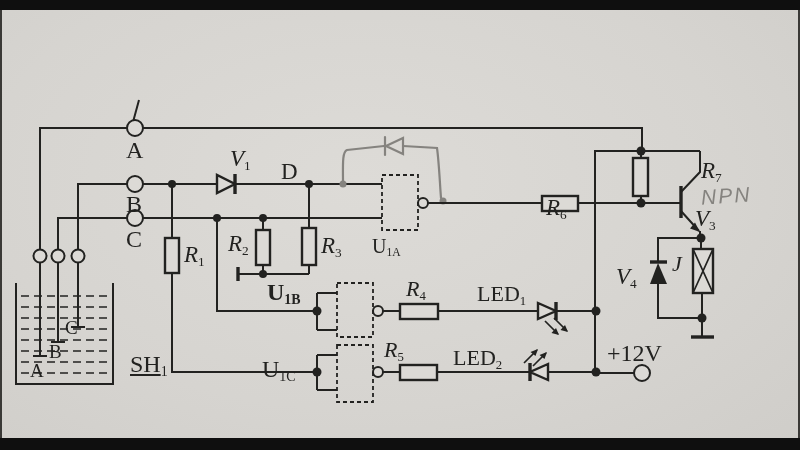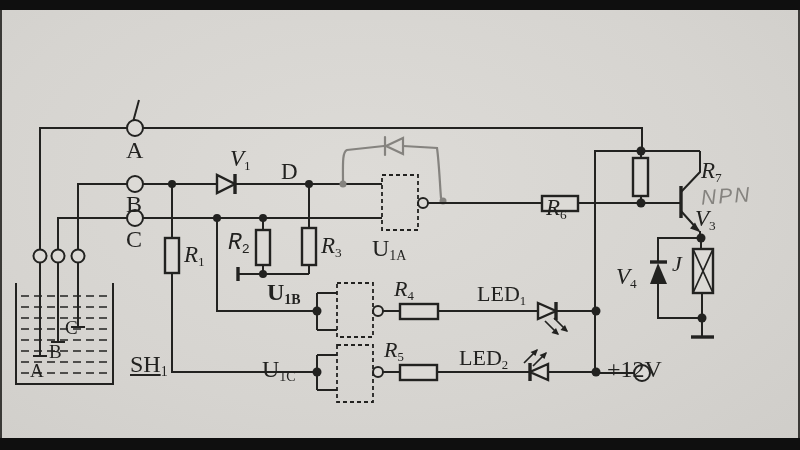--- a/index.html
+++ b/index.html
@@ -195,40 +195,40 @@
   </svg>
 
 
   <span class="lbl" style="left:126px;top:138px;font-size:24px;">A</span>
   <span class="lbl" style="left:126px;top:192px;font-size:24px;">B</span>
   <span class="lbl" style="left:126px;top:227px;font-size:24px;">C</span>
   <span class="lbl" style="left:281px;top:160px;font-size:23px;">D</span>
 
   <span class="lbl" style="left:230px;top:147px;font-size:23px;"><span class="it">V</span><span class="sub">1</span></span>
   <span class="lbl" style="left:184px;top:243px;font-size:23px;"><span class="it">R</span><span class="sub">1</span></span>
-  <span class="lbl" style="left:228px;top:232px;font-size:23px;font-family:Liberation Mono, monospace;"><span class="it">R</span><span class="sub">2</span></span>
+  <span class="lbl" style="left:228px;top:232px;font-size:23px;"><span class="it">R</span><span class="sub">2</span></span>
   <span class="lbl" style="left:321px;top:234px;font-size:23px;"><span class="it">R</span><span class="sub">3</span></span>
-  <span class="lbl" style="left:394px;top:278px;font-size:22px;"><span class="it">R</span><span class="sub">4</span></span>
+  <span class="lbl" style="left:406px;top:278px;font-size:22px;"><span class="it">R</span><span class="sub">4</span></span>
   <span class="lbl" style="left:384px;top:339px;font-size:22px;"><span class="it">R</span><span class="sub">5</span></span>
   <span class="lbl" style="left:546px;top:165px;font-size:23px;margin-top:31px;"><span class="it">R</span><span class="sub">6</span></span>
   <span class="lbl" style="left:653px;top:159px;font-size:23px;margin-left:48px;"><span class="it">R</span><span class="sub">7</span></span>
 
-  <span class="lbl" style="left:372px;top:236px;font-size:24px;"><span>U</span><span class="sub">1A</span></span>
+  <span class="lbl" style="left:372px;top:236px;font-size:20px;"><span>U</span><span class="sub">1A</span></span>
   <span class="lbl" style="left:267px;top:280px;font-size:24px;font-weight:bold;"><span>U</span><span class="sub">1B</span></span>
   <span class="lbl" style="left:262px;top:333px;font-size:24px;margin-top:24px;"><span>U</span><span class="sub">1C</span></span>
 
   <span class="lbl" style="left:477px;top:283px;font-size:22px;"><span>LED</span><span class="sub">1</span></span>
-  <span class="lbl" style="left:453px;top:347px;font-size:22px;margin-left:6px;"><span>LED</span><span class="sub">2</span></span>
+  <span class="lbl" style="left:453px;top:347px;font-size:22px;"><span>LED</span><span class="sub">2</span></span>
 
   <span class="lbl" style="left:655px;top:207px;font-size:23px;margin-left:40px;"><span class="it">V</span><span class="sub">3</span></span>
   <span class="lbl" style="left:616px;top:265px;font-size:23px;text-align:center;"><span class="it">V</span><span class="sub">4</span></span>
   <span class="lbl it" style="left:672px;top:253px;font-size:22px;">J</span>
 
   <span class="lbl hand" style="left:701px;top:185px;font-size:21px;">NPN</span>
-  <span class="lbl" style="left:607px;top:341px;font-size:24px;margin-top:16px;">+12V</span>
+  <span class="lbl" style="left:607px;top:341px;font-size:24px;">+12V</span>
 
   <span class="lbl" style="left:130px;top:352px;font-size:24px;text-decoration:underline;"><span>SH</span><span class="sub">1</span></span>
   <span class="lbl" style="left:30px;top:361px;font-size:19px;">A</span>
   <span class="lbl" style="left:49px;top:342px;font-size:19px;">B</span>
   <span class="lbl" style="left:65px;top:318px;font-size:19px;">C</span>
 
   <div class="edge left"></div>
   <div class="edge right"></div>
   <div class="bar top"></div>
   <div class="bar bottom"></div>

